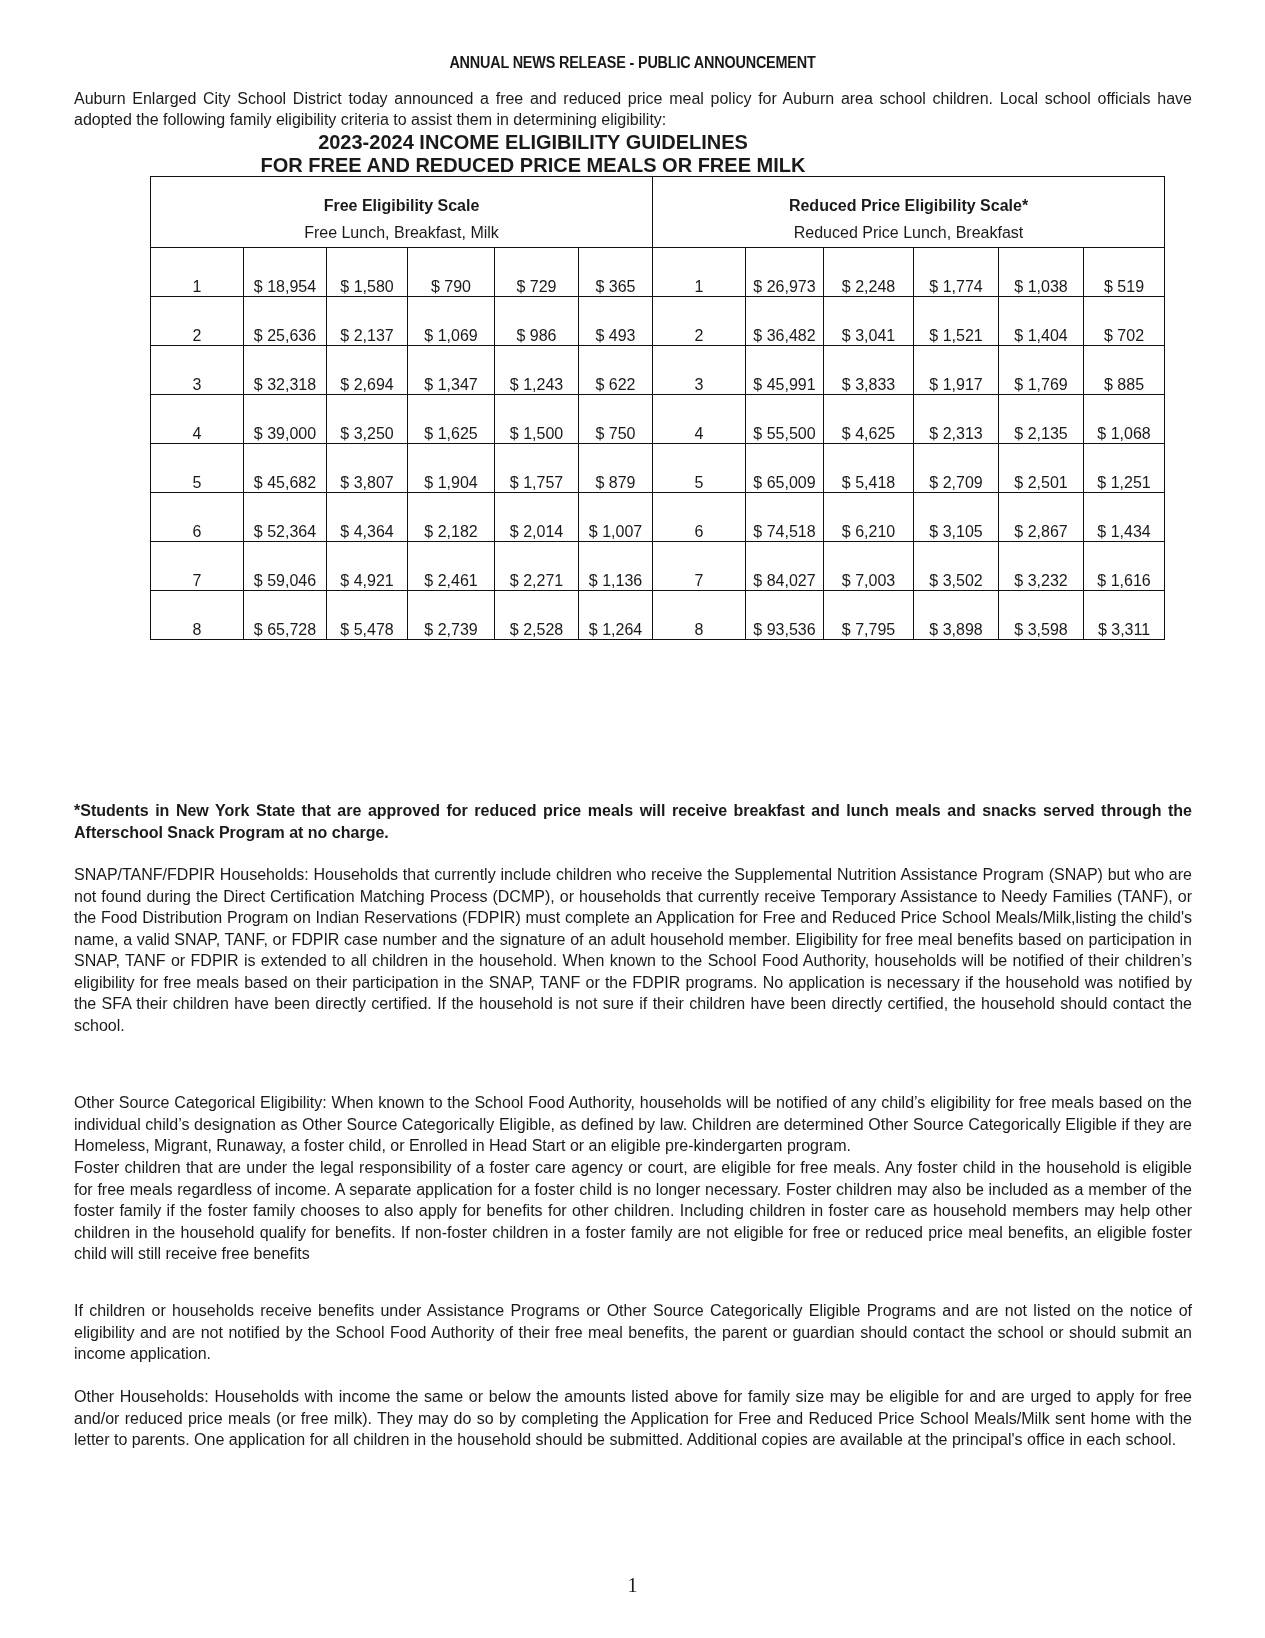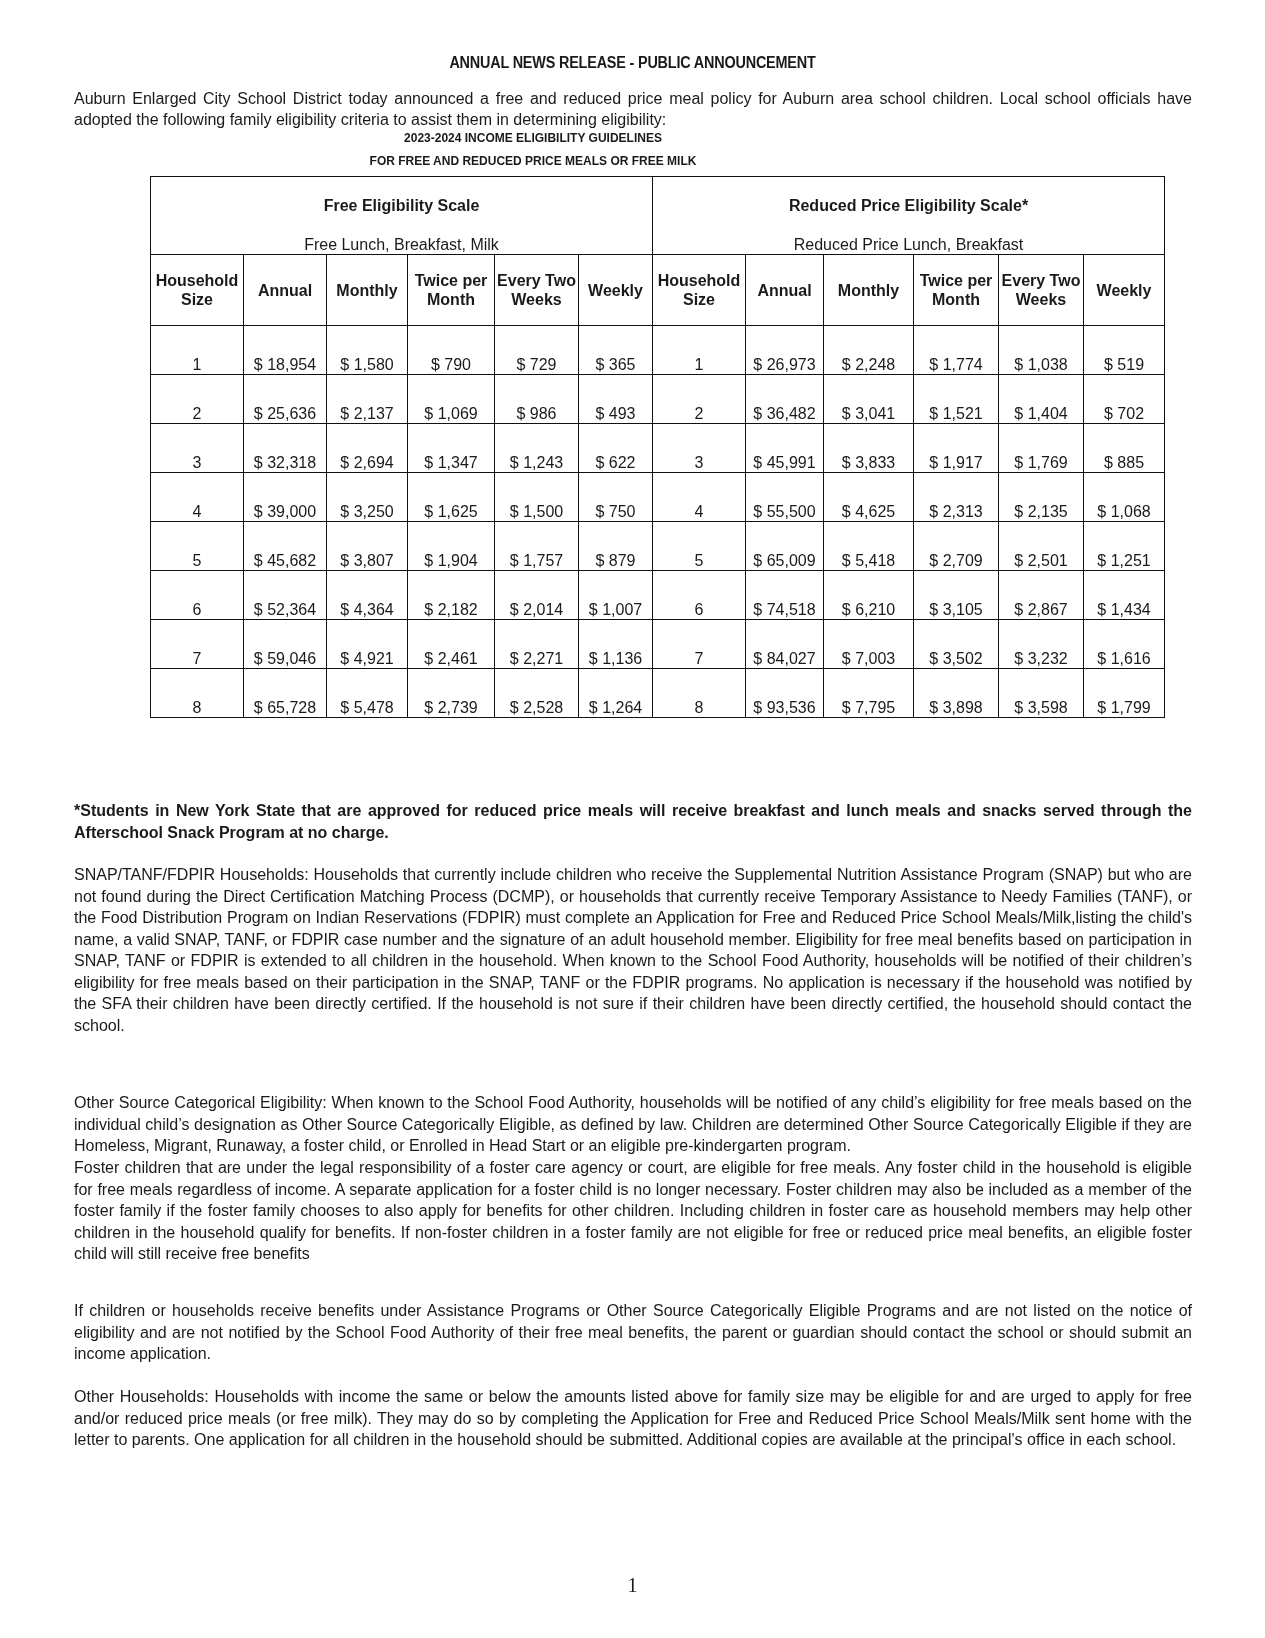--- a/index.html
+++ b/index.html
@@ -11,37 +11,37 @@
     position: absolute; top: 54px; left: 0; width: 1265px; text-align: center;
     font-weight: bold; font-size: 16px; letter-spacing: -0.2px;
     transform: scaleX(0.9); transform-origin: center;
   }
   .intro {
     position: absolute; top: 88px; left: 74px; width: 1118px;
     font-size: 16px; line-height: 21px; text-align: justify;
   }
   .guide-title {
     position: absolute; left: 0; width: 1066px; text-align: center;
-    font-weight: bold; font-size: 12px;
+    font-weight: bold; font-size: 20px;
   }
   .guide-title.t1 { top: 131px; }
   .guide-title.t2 { top: 154px; }
 
   table.elig {
     position: absolute; top: 176px; left: 150px; width: 1014px;
     border-collapse: collapse; table-layout: fixed;
     font-size: 16px;
   }
   table.elig td, table.elig th {
     border: 1.5px solid #111; padding: 0; text-align: center;
   }
   table.elig th { font-weight: bold; }
   .scale-head { height: 70px; vertical-align: top; font-weight: normal !important; }
   .scale-head .scale-title { display: block; font-weight: bold; margin-top: 20px; }
-  .scale-head .scale-sub { display: block; margin-top: 21px; font-weight: normal; }
+  .scale-head .scale-sub { display: block; margin-top: 9px; font-weight: normal; }
   .col-head th { height: 70px; line-height: 19px; vertical-align: middle; }
   .data-row td { height: 48px; vertical-align: bottom; padding-bottom: 4px; }
   .last-row td { height: 46px; vertical-align: bottom; padding-bottom: 2px; line-height: 19px; }
 
   .para {
     position: absolute; left: 74px; width: 1118px;
     font-size: 16px; line-height: 21.5px; text-align: justify;
   }
   .para b { font-weight: normal; }
   .note { top: 800px; font-weight: bold; }
@@ -82,34 +82,20 @@
     <tr>
       <th colspan="6" class="scale-head">
         <span class="scale-title">Free Eligibility Scale</span>
         <span class="scale-sub">Free Lunch, Breakfast, Milk</span>
       </th>
       <th colspan="6" class="scale-head">
         <span class="scale-title">Reduced Price Eligibility Scale*</span>
         <span class="scale-sub">Reduced Price Lunch, Breakfast</span>
       </th>
     </tr>
-    <tr class="col-head" id="col-head-row">
-        <th>Household Size</th>
-        <th>Annual</th>
-        <th>Monthly</th>
-        <th>Twice per Month</th>
-        <th>Every Two Weeks</th>
-        <th>Weekly</th>
-        <th>Household Size</th>
-        <th>Annual</th>
-        <th>Monthly</th>
-        <th>Twice per Month</th>
-        <th>Every Two Weeks</th>
-        <th>Weekly</th>
-      </tr>
   </thead>
   <tbody id="table-body">
       <tr class="data-row">
         <td>1</td>
         <td>$ 18,954</td>
         <td>$ 1,580</td>
         <td>$ 790</td>
         <td>$ 729</td>
         <td>$ 365</td>
         <td>1</td>
@@ -208,21 +194,21 @@
         <td>$ 65,728</td>
         <td>$ 5,478</td>
         <td>$ 2,739</td>
         <td>$ 2,528</td>
         <td>$ 1,264</td>
         <td>8</td>
         <td>$ 93,536</td>
         <td>$ 7,795</td>
         <td>$ 3,898</td>
         <td>$ 3,598</td>
-        <td>$ 1,799</td>
+        <td>$ 3,311</td>
       </tr>
     </tbody>
 </table>
 
 <div class="para note">*Students in New York State that are approved for reduced price meals will receive breakfast and lunch meals and snacks served through the Afterschool Snack Program at no charge.</div>
 
 <div class="para p-snap"><b>SNAP/TANF/FDPIR Households:</b><span> Households that currently include children who receive the Supplemental Nutrition Assistance Program (SNAP) but who are not found during the Direct Certification Matching Process (DCMP), or households that currently receive Temporary Assistance to Needy Families (TANF), or the Food Distribution Program on Indian Reservations (FDPIR) must complete an Application for Free and Reduced Price School Meals/Milk,listing the child's name, a valid SNAP, TANF, or FDPIR case number and the signature of an adult household member. Eligibility for free meal benefits based on participation in SNAP, TANF or FDPIR is extended to all children in the household. When known to the School Food Authority, households will be notified of their children’s eligibility for free meals based on their participation in the SNAP, TANF or the FDPIR programs. No application is necessary if the household was notified by the SFA their children have been directly certified. If the household is not sure if their children have been directly certified, the household should contact the school.</span></div>
 
 <div class="para p-other"><b>Other Source Categorical Eligibility:</b><span> When known to the School Food Authority, households will be notified of any child’s eligibility for free meals based on the individual child’s designation as Other Source Categorically Eligible, as defined by law. Children are determined Other Source Categorically Eligible if they are Homeless, Migrant, Runaway, a foster child, or Enrolled in Head Start or an eligible pre-kindergarten program.</span></div>
 

